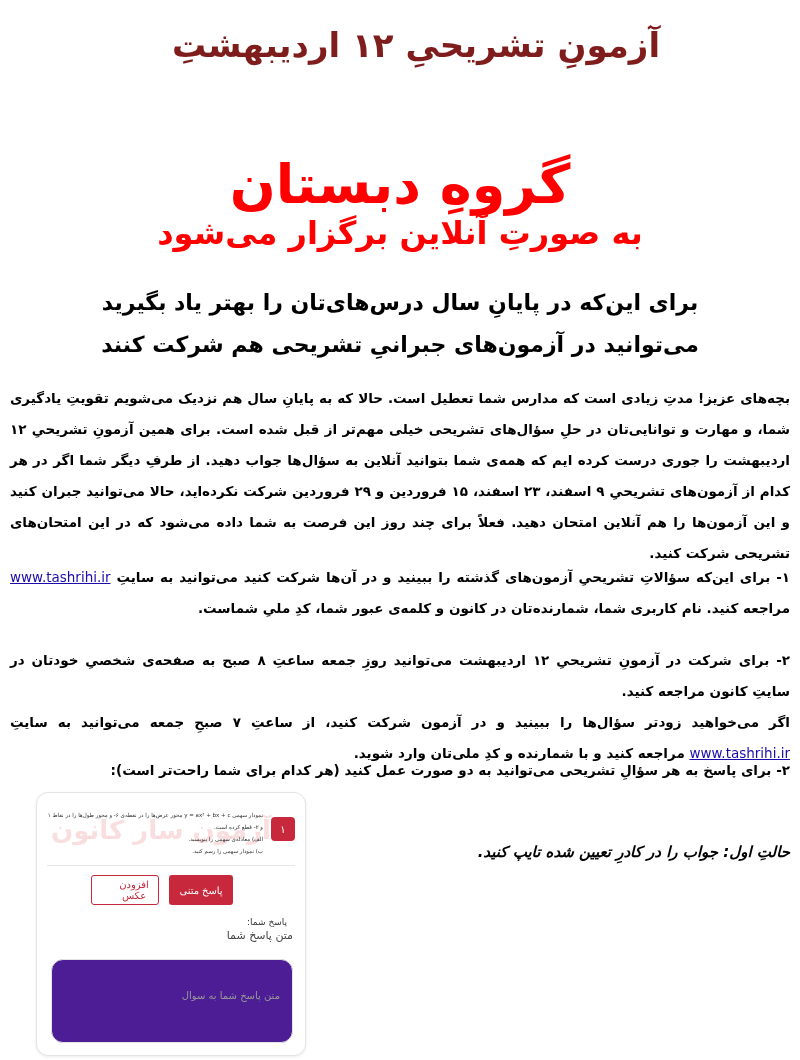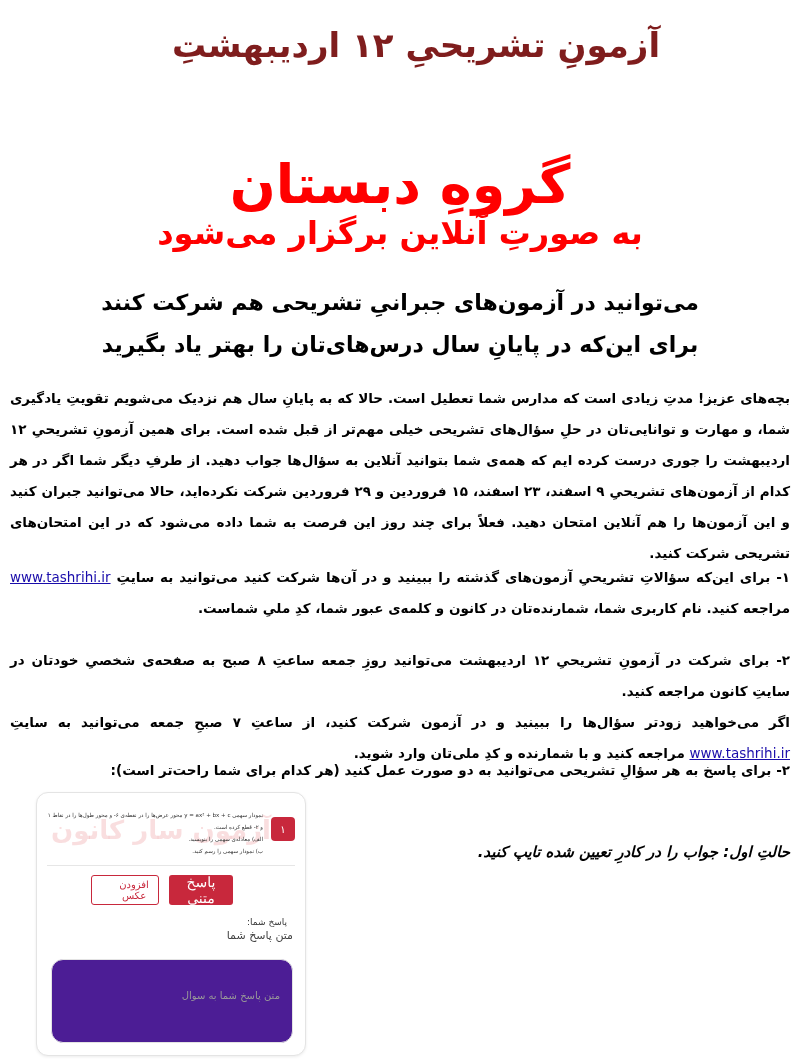--- a/index.html
+++ b/index.html
@@ -52,21 +52,21 @@
   }
   .watermark {
     position: absolute; left: 14px; top: 22px; font-size: 26px; font-weight: bold;
     color: rgba(220, 70, 80, 0.18); white-space: nowrap;
   }
   .card-divider { position: absolute; left: 10px; right: 10px; top: 72px; height: 1px; background: #e6e6e6; }
   .answer-label { position: absolute; right: 18px; top: 88px; font-size: 9px; color: #333; margin-top: 36px; }
   .btn-text {
     position: absolute; right: 72px; top: 82px; width: 64px; height: 30px;
     background: #c8283c; color: #fff; border-radius: 3px; border: none;
-    font-size: 14px; display: flex; align-items: center; justify-content: center;
+    font-size: 10px; display: flex; align-items: center; justify-content: center;
   }
   .btn-photo {
     position: absolute; right: 146px; top: 82px; width: 68px; height: 30px;
     background: #fff; color: #c8283c; border: 1px solid #c8283c; border-radius: 3px;
     font-size: 10px; display: flex; align-items: center; justify-content: center; box-sizing: border-box; padding-left: 24px;
   }
   .field-label { position: absolute; right: 12px; top: 136px; font-size: 11px; color: #444; }
   .answer-box {
     position: absolute; left: 14px; right: 12px; top: 166px; height: 84px;
     border: 1px solid #e3e3e3; border-radius: 12px; box-sizing: border-box;
@@ -77,22 +77,22 @@
 </head>
 <body>
 
 <div class="page">
 
   <div class="title-1">آزمونِ تشریحیِ ۱۲ اردیبهشتِ</div>
   <div class="title-2">گروهِ دبستان</div>
   <div class="title-3">به صورتِ آنلاین برگزار می‌شود</div>
 
   <div class="subtitle">
+    <div>برای این‌که در پایانِ سال درس‌های‌تان را بهتر یاد بگیرید</div>
     <div>می‌توانید در آزمون‌های جبرانیِ تشریحی هم شرکت کنند</div>
-    <div>برای این‌که در پایانِ سال درس‌های‌تان را بهتر یاد بگیرید</div>
   </div>
 
   <div class="para p-intro">بچه‌های عزیز! مدتِ زیادی است که مدارس شما تعطیل است. حالا که به پایانِ سال هم نزدیک می‌شویم تقویتِ یادگیری شما، و مهارت و توانایی‌تان در حلِ سؤال‌های تشریحی خیلی مهم‌تر از قبل شده است. برای همین آزمونِ تشریحیِ ۱۲ اردیبهشت را جوری درست کرده ایم که همه‌ی شما بتوانید آنلاین به سؤال‌ها جواب دهید. از طرفِ دیگر شما اگر در هر کدام از آزمون‌های تشریحیِ ۹ اسفند، ۲۳ اسفند، ۱۵ فروردین و ۲۹ فروردین شرکت نکرده‌اید، حالا می‌توانید جبران کنید و این آزمون‌ها را هم آنلاین امتحان دهید. فعلاً برای چند روز این فرصت به شما داده می‌شود که در این امتحان‌های تشریحی شرکت کنید.</div>
 
   <div class="para p-1">
     <span>۱- برای این‌که سؤالاتِ تشریحیِ آزمون‌های گذشته را ببینید و در آن‌ها شرکت کنید می‌توانید به سایتِ</span>
     <a class="link">www.tashrihi.ir</a>
     <span>مراجعه کنید. نام کاربری شما، شمارنده‌تان در کانون و کلمه‌ی عبور شما، کدِ ملیِ شماست.</span>
   </div>
 

